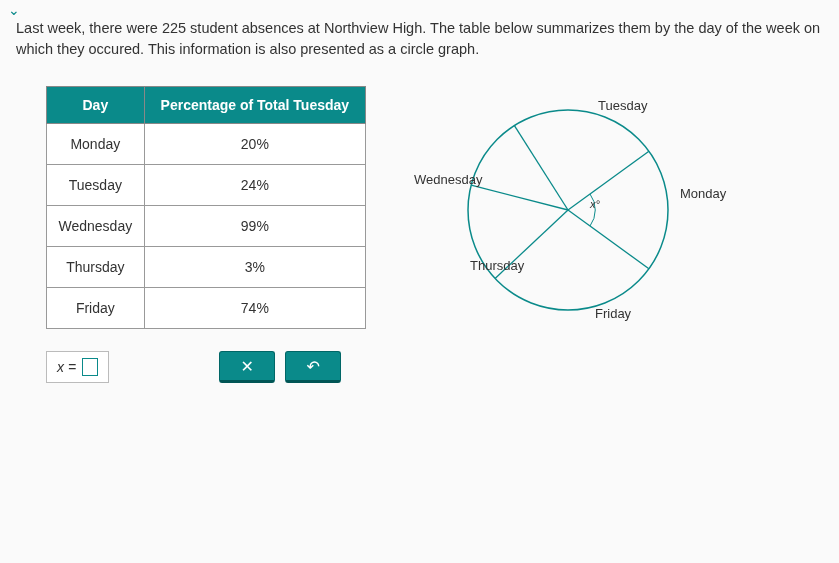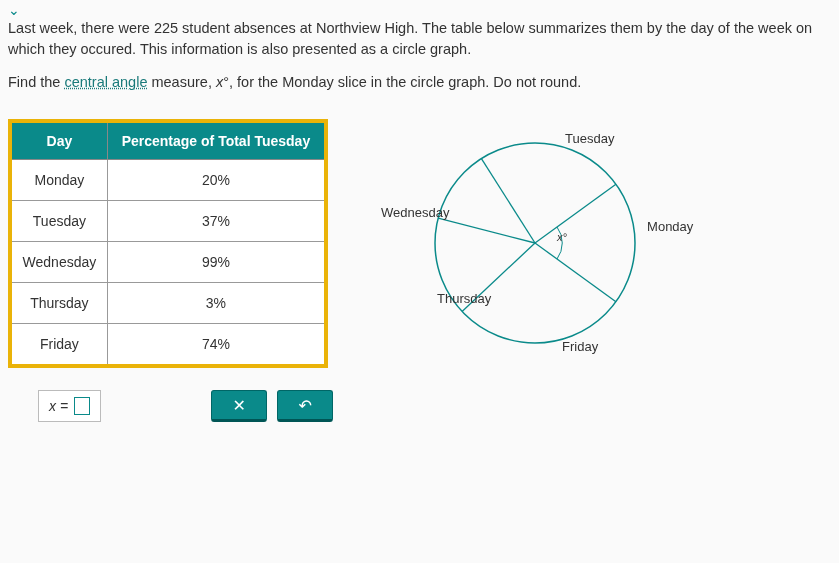--- a/index.html
+++ b/index.html
@@ -12,21 +12,21 @@
     position: relative;
     overflow: hidden;
   }
   .chevron {
     position: absolute;
     top: 2px; left: 8px;
     color: #0a8a8a;
     font-size: 14px;
   }
   .content {
-    padding: 18px 16px 10px 8px;
+    padding: 18px 16px 10px 16px;
   }
   .para {
     font-size: 14.5px;
     line-height: 1.45;
     margin-bottom: 12px;
   }
   .link {
     color: #1a7a7a;
     text-decoration: underline;
     text-decoration-style: dotted;
@@ -34,22 +34,23 @@
   .italx { font-style: italic; }
   .main-row {
     display: flex;
     gap: 32px;
     margin-top: 20px;
     align-items: flex-start;
   }
   table.absences {
     border-collapse: collapse;
     width: 320px;
+    margin-left: 30px;
     margin-top: 6px;
-    border: 4px solid #eab308;
+    border: 1px solid #eab308;
   }
   table.absences th {
     background: #0a8a8a;
     color: #fff;
     font-weight: bold;
     font-size: 14px;
     padding: 10px 8px;
     border: 1px solid #888;
     text-align: center;
   }
@@ -111,42 +112,39 @@
 </style>
 </head>
 <body>
 
 <span class="chevron">⌄</span>
 
 <div class="content">
 
   <p class="para">Last week, there were 225 student absences at Northview High. The table below summarizes them by the day of the week on which they occured. This information is also presented as a circle graph.</p>
 
-  <p class="para">
-    <span>Find the </span><span class="link">central angle</span><span> measure, </span><span class="italx">x</span><span>°</span><span>, for the Monday slice in the circle graph. Do not round.</span>
-  </p>
 
   <div class="main-row">
 
     <div>
       <table class="absences">
         <thead>
           <tr>
             <th>Day</th>
             <th>Percentage of Total Tuesday</th>
           </tr>
         </thead>
         <tbody>
           <tr>
             <td>Monday</td>
             <td>20%</td>
           </tr>
           <tr>
             <td>Tuesday</td>
-            <td>37%</td>
+            <td>24%</td>
           </tr>
           <tr>
             <td>Wednesday</td>
             <td>99%</td>
           </tr>
           <tr>
             <td>Thursday</td>
             <td>3%</td>
           </tr>
           <tr>

